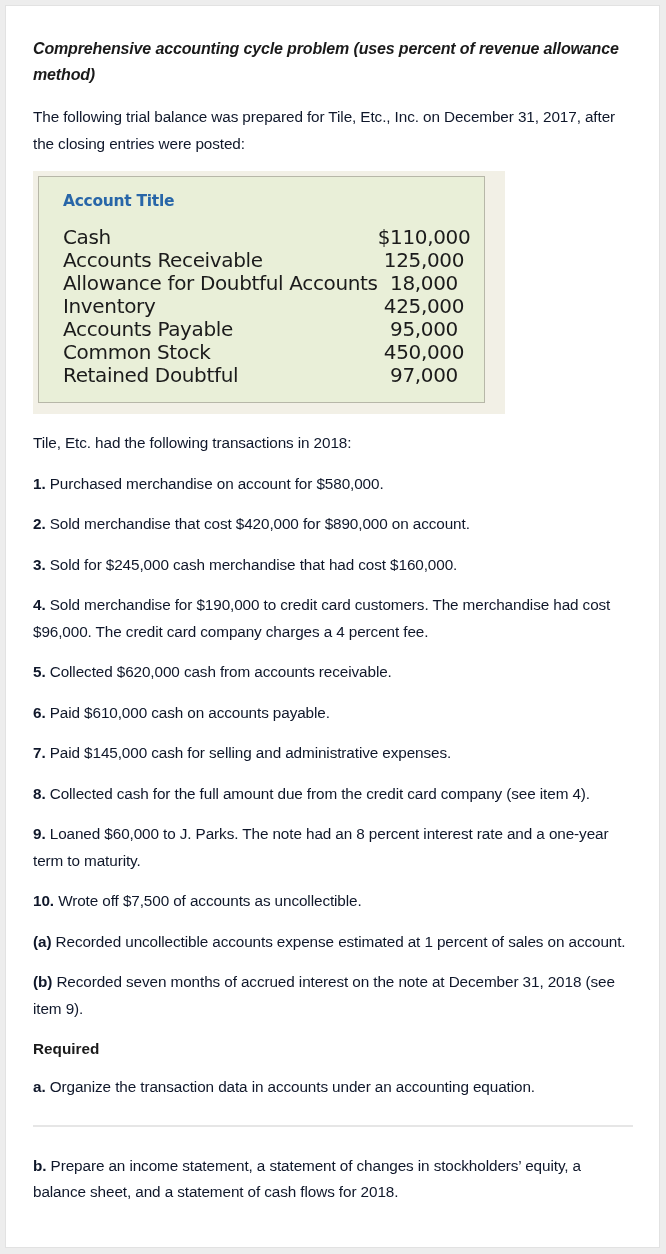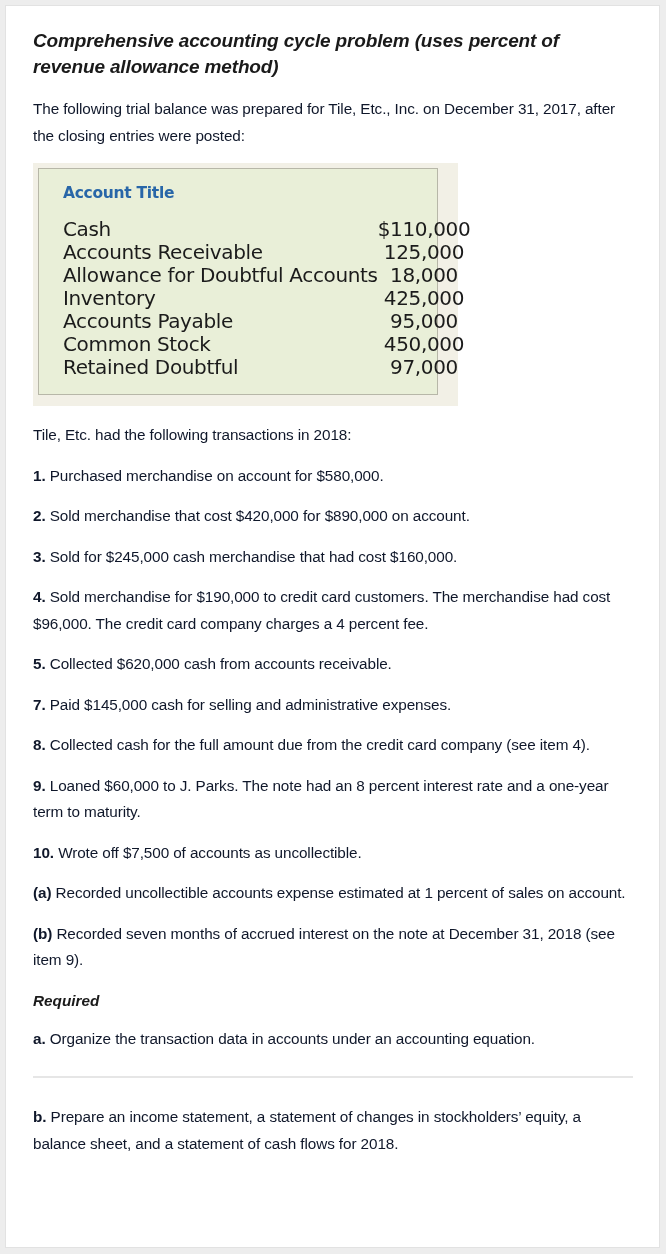--- a/index.html
+++ b/index.html
@@ -27,45 +27,45 @@
     overflow: hidden;
   }
 
   .content {
     padding: 22px 26px 0 27px;
   }
 
   .problem-title {
     font-weight: bold;
     font-style: italic;
-    font-size: 19px;
+    font-size: 16px;
     line-height: 26px;
     color: #1a1a1a;
-    margin: 0 0 16px 0;
+    margin: 8px 0 16px 0;
     letter-spacing: -0.15px;
   }
 
   .para {
     font-size: 15.3px;
     line-height: 26.5px;
     color: #0f172a;
     margin: 0 0 14px 0;
     letter-spacing: -0.1px;
   }
 
   .para .lead {
     font-weight: bold;
   }
 
   
   .table-outer {
     background: #f2f0e6;
     padding: 5px 20px 11px 5px;
     margin: 0 0 16px 0;
-    width: 425px;
+    width: 472px;
     box-sizing: border-box;
   }
   .table-inner {
     background: #e9efd8;
     border: 1px solid #b7b7a8;
     box-sizing: border-box;
     padding: 14px 22px 14px 24px;
   }
   .tbl-head {
     color: #2866a8;
@@ -99,21 +99,20 @@
     border-top: 2px solid #e6e6e6;
     margin: 24px 0 26px 0;
   }
 
   .req-head {
     font-size: 15.3px;
     font-weight: bold;
     color: #1a1a1a;
     line-height: 26px;
     margin: 0 0 12px 0;
-    font-style: italic;
   }
 </style>
 </head>
 <body>
 
 <div class="page-card">
   <div class="content">
 
     <div class="problem-title">Comprehensive accounting cycle problem (uses percent of revenue allowance method)</div>
 
@@ -158,20 +157,21 @@
     </div>
 
     <p class="para">Tile, Etc. had the following transactions in 2018:</p>
 
     <div id="tx-list">
         <p class="para"><span class="lead">1.</span> <span>Purchased merchandise on account for $580,000.</span></p>
         <p class="para"><span class="lead">2.</span> <span>Sold merchandise that cost $420,000 for $890,000 on account.</span></p>
         <p class="para"><span class="lead">3.</span> <span>Sold for $245,000 cash merchandise that had cost $160,000.</span></p>
         <p class="para"><span class="lead">4.</span> <span>Sold merchandise for $190,000 to credit card customers. The merchandise had cost $96,000. The credit card company charges a 4 percent fee.</span></p>
         <p class="para"><span class="lead">5.</span> <span>Collected $620,000 cash from accounts receivable.</span></p>
+        <p class="para"><span class="lead">6.</span> <span>Paid $610,000 cash on accounts payable.</span></p>
         <p class="para"><span class="lead">7.</span> <span>Paid $145,000 cash for selling and administrative expenses.</span></p>
         <p class="para"><span class="lead">8.</span> <span>Collected cash for the full amount due from the credit card company (see item 4).</span></p>
         <p class="para"><span class="lead">9.</span> <span>Loaned $60,000 to J. Parks. The note had an 8 percent interest rate and a one-year term to maturity.</span></p>
         <p class="para"><span class="lead">10.</span> <span>Wrote off $7,500 of accounts as uncollectible.</span></p>
         <p class="para"><span class="lead">(a)</span> <span>Recorded uncollectible accounts expense estimated at 1 percent of sales on account.</span></p>
         <p class="para"><span class="lead">(b)</span> <span>Recorded seven months of accrued interest on the note at December 31, 2018 (see item 9).</span></p>
       </div>
 
     <div class="req-head">Required</div>
 

